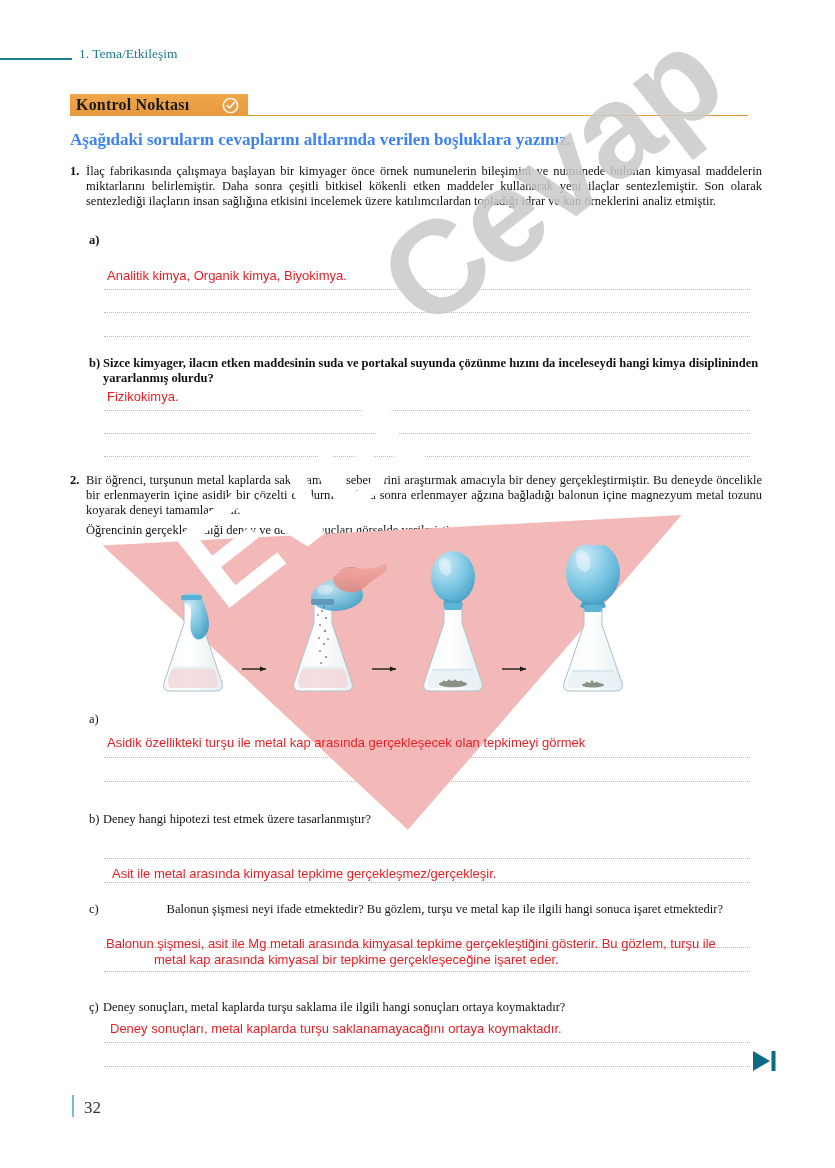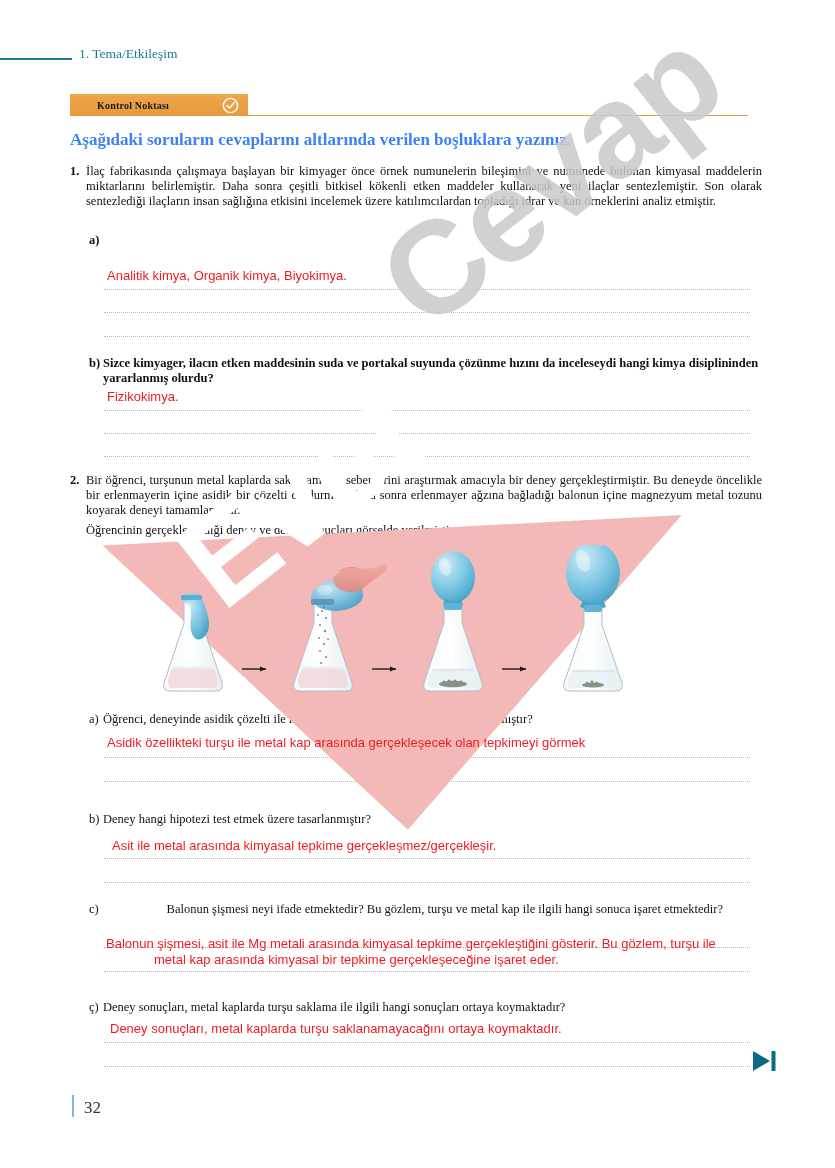--- a/index.html
+++ b/index.html
@@ -45,21 +45,21 @@
     position:absolute; left:79px; top:46px;
     font-size:13.5px; color:#1b7b93; font-family:"Liberation Serif", serif;
   }
 
   .kn-bar {
     position:absolute; left:70px; top:94px; width:178px; height:22px;
     background:linear-gradient(180deg,#efa54a 0%, #e79a3e 100%);
     display:flex; align-items:center;
   }
   .kn-label {
-    font-size:10px; font-weight:bold; color:#1a1a1a; margin-left:27px;
+    font-size:16px; font-weight:bold; color:#1a1a1a; margin-left:6px;
     font-family:"Liberation Serif", serif; letter-spacing:.2px;text-align:center;
   }
   .kn-check { position:absolute; left:222px; top:97px; width:17px; height:17px; }
   .kn-line {
     position:absolute; left:248px; top:115px; width:500px; height:1px; background:#e79a3e;
   }
 
   .intro {
     position:absolute; left:70px; top:130px; width:690px;
     font-size:17px; font-weight:bold; color:#3b82f6;
@@ -265,28 +265,27 @@
         <circle cx="447" cy="138" r="1.3"></circle>
       </g>
       <ellipse cx="443" cy="28" rx="27" ry="31" fill="url(#balloon2)"></ellipse>
       <path d="M433 55 q10 6 20 0 l3 7 q-13 5 -26 0 z" fill="#4aa3c8"></path>
       <rect x="434" y="60" width="18" height="7" rx="2" fill="#5fb5d7"></rect>
       <ellipse cx="433" cy="16" rx="7" ry="11" fill="#ffffff" opacity=".4" transform="rotate(-18 433 16)"></ellipse>
     </g>
   </svg>
 
   <div class="sub-reg" style="left:89px; top:712px; width:12px;">a)</div>
-  <div class="sub-reg" style="left:103px; top:712px; width:660px;">Öğrenci, deneyinde asidik çözelti ile magnezyum metalini hangi amaçla kullanmıştır?</div>
   <div class="ans" style="left:107px; top:735px;">Asidik özellikteki turşu ile metal kap arasında gerçekleşecek olan tepkimeyi görmek</div>
   <div class="dline" style="left:104px; top:757px; width:646px;"></div>
   <div class="dline" style="left:104px; top:781px; width:646px;"></div>
 
   <div class="sub-reg" style="left:89px; top:812px; width:12px;">b)</div>
   <div class="sub-reg" style="left:103px; top:812px; width:660px;">Deney hangi hipotezi test etmek üzere tasarlanmıştır?</div>
-  <div class="ans" style="left:112px; top:838px;">Asit ile metal arasında kimyasal tepkime gerçekleşmez/gerçekleşir.</div>
+  <div class="ans" style="left:112px; top:866px;">Asit ile metal arasında kimyasal tepkime gerçekleşmez/gerçekleşir.</div>
   <div class="dline" style="left:104px; top:858px; width:646px;"></div>
   <div class="dline" style="left:104px; top:882px; width:646px;"></div>
 
   <div class="sub-reg" style="left:89px; top:902px; width:12px;">c)</div>
   <div class="sub-reg" style="left:103px; top:902px; width:620px;text-align:right;">Balonun şişmesi neyi ifade etmektedir? Bu gözlem, turşu ve metal kap ile ilgili hangi sonuca işaret etmektedir?</div>
   <div class="ans" style="left:106px; top:936px; width:660px;">Balonun şişmesi, asit ile Mg metali arasında kimyasal tepkime gerçekleştiğini gösterir. Bu gözlem, turşu ile</div>
   <div class="ans" style="left:106px; top:952px; width:660px;padding-left:48px;">metal kap arasında kimyasal bir tepkime gerçekleşeceğine işaret eder.</div>
   <div class="dline" style="left:104px; top:947px; width:646px;"></div>
   <div class="dline" style="left:104px; top:971px; width:646px;"></div>
 

